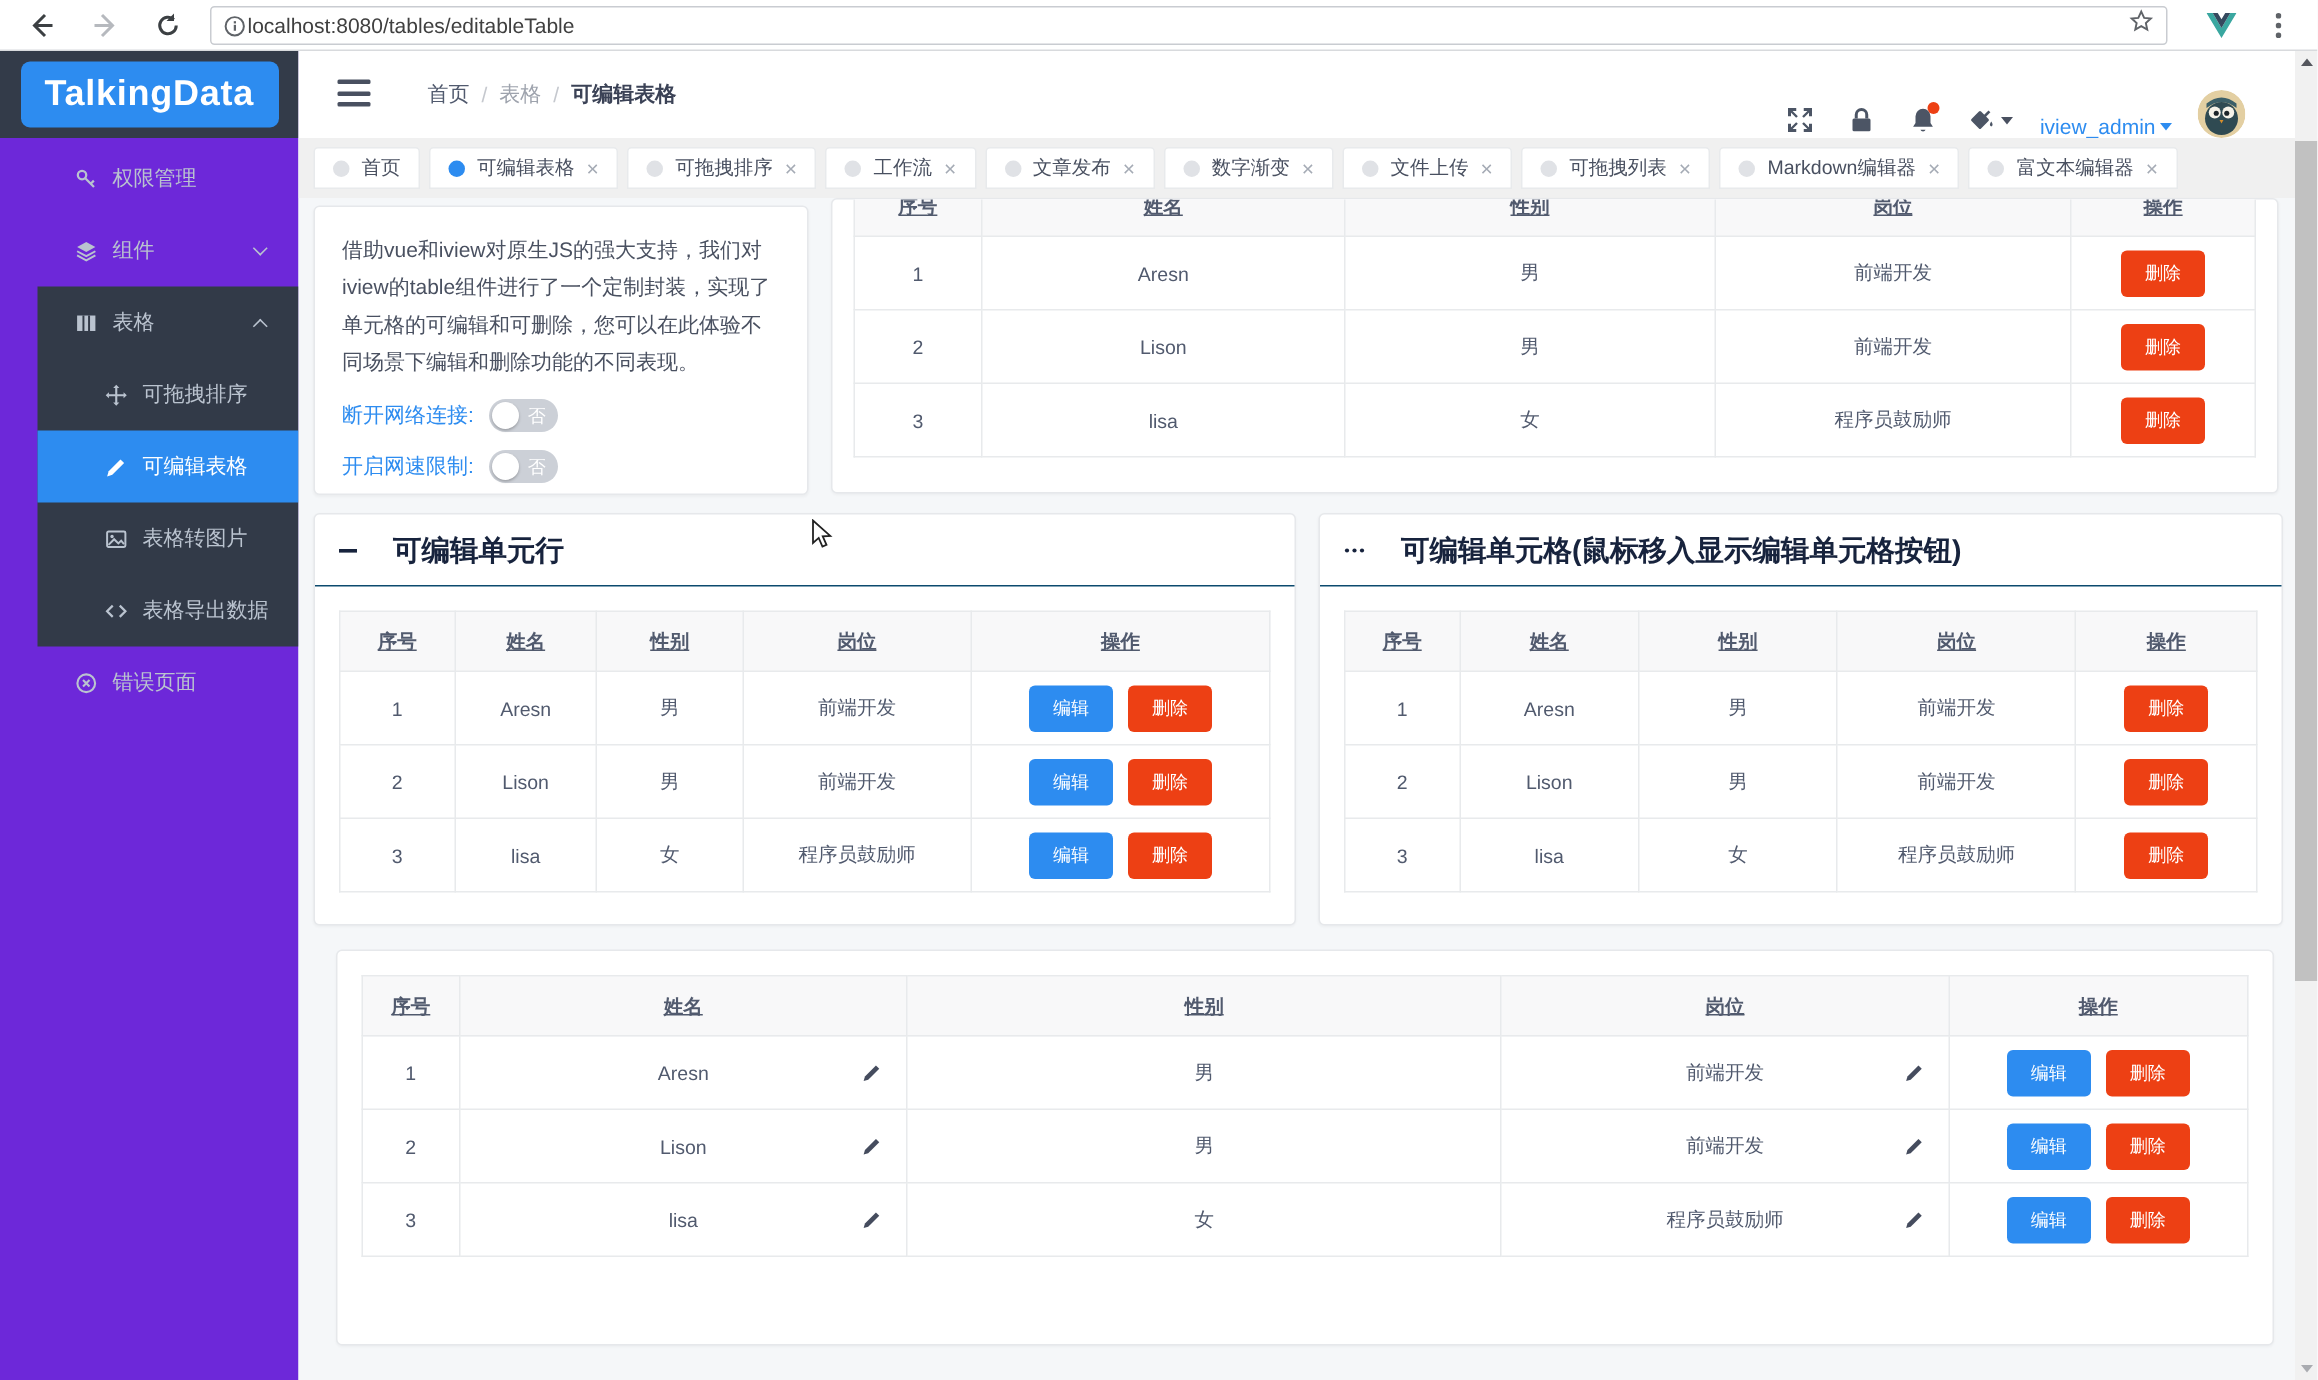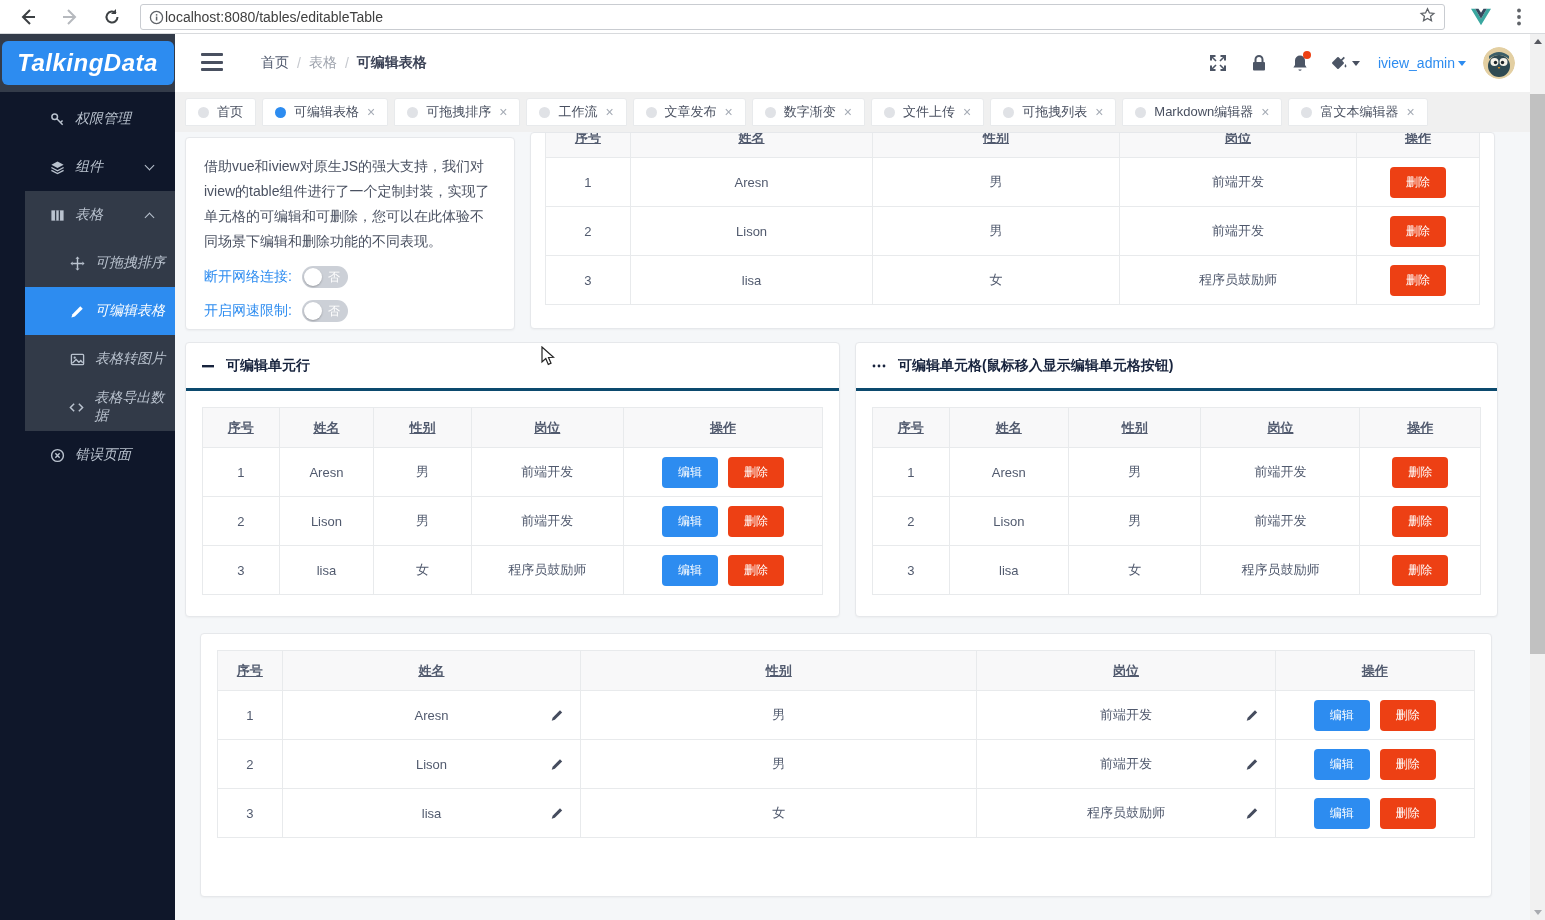--- a/index.html
+++ b/index.html
@@ -8,21 +8,21 @@
 
   
   .browser { position:absolute; left:0; top:0; width:1545px; height:34px; background:#fff; border-bottom:1px solid #d8dadd; z-index:50; }
   .bicon { position:absolute; top:5px; width:24px; height:24px; display:flex; align-items:center; justify-content:center; cursor:pointer; }
   .urlbar { position:absolute; left:140px; right:100px; top:4px; height:26px; border:1px solid #c9ccd1; border-radius:3px; background:#fff; display:flex; align-items:center; padding:0 8px; }
   .urltext { font-size:14px; color:#404040; margin-left:1px; flex:1; white-space:nowrap; overflow:hidden; }
   .urlbar .star { margin-left:auto; }
 
   
   .app { position:absolute; top:34px; left:0; width:1545px; height:886px; display:flex; }
-  .sidebar { width:175px; background:#0f172a; color:#bac3cf; flex-shrink:0;font-style:italic; }
+  .sidebar { width:199px; background:#6d28d9; color:#bac3cf; flex-shrink:0; }
   .content { position:relative; flex:1; background:#f5f7f9; overflow:hidden; }
 
   
   .logo-wrap { height:58px; background:#333b49; display:flex; align-items:center; justify-content:center; }
   .logo { background:#2d8cf0; background:var(--primary,#2d8cf0); color:#fff; font-weight:bold; font-size:24px; letter-spacing:0.5px; border-radius:6px; padding:5px 10px; width:172px; text-align:center; height:44px; line-height:34px; }
   .menu { padding-top:3px; font-size:14px;margin-left:25px; }
   .mitem { height:48px; display:flex; align-items:center; padding-left:24px; position:relative; cursor:pointer; }
   .mitem .micon { width:16px; height:16px; margin-right:10px; display:inline-flex; align-items:center; justify-content:center; }
   .open-block { background:#323a48; }
   .sub .mitem { padding-left:44px; }
@@ -32,38 +32,38 @@
   .chev.up { transform:rotate(-135deg); top:23px; }
 
   
   .topbar { position:absolute; left:0; top:0; width:100%; height:58px; background:#fff; }
   .burger { position:absolute; left:26px; top:19px; width:22px; height:18px; display:flex; flex-direction:column; justify-content:space-between; cursor:pointer; }
   .burger i { display:block; height:3px; background:#495060; border-radius:1px; }
   .crumbs { position:absolute; left:86px; top:0; height:58px; display:flex; align-items:center; font-size:14px; color:#515a6e; gap:8px; }
   .crumb-sep { color:#c5c8ce; }
   .crumb-mid { color:#9ea3ad; }
   .crumb-cur { font-weight:bold; color:#3b4256; }
-  .hicons { position:absolute; right:30px; top:0; height:58px; display:flex; align-items:center; gap:17px; }
+  .hicons { position:absolute; right:48px; top:0; height:58px; display:flex; align-items:flex-end; gap:17px; }
   .hico { width:24px; height:24px; display:flex; align-items:center; justify-content:center; color:#4c5565; cursor:pointer; position:relative; }
   .bell-dot { position:absolute; right:1px; top:0; width:8px; height:8px; border-radius:50%; background:#ed4014; background:var(--error,#ed4014); }
   .caret { width:0; height:0; border-left:4px solid transparent; border-right:4px solid transparent; border-top:5px solid #495060; margin-left:3px; }
   .user { display:flex; align-items:center; color:#2d8cf0; color:var(--primary,#2d8cf0); font-size:14px; cursor:pointer; }
   .user .caret { border-top-color:#2d8cf0; border-top-color:var(--primary,#2d8cf0); }
   .avatar { width:32px; height:32px; border-radius:50%; overflow:hidden; cursor:pointer; }
 
   
   .tabbar { position:absolute; left:0; top:58px; width:100%; height:40px; background:#f0f0f0; padding:6px 0 0 10px; display:flex; gap:6px; }
   .tab { background:#fff; border:1px solid #e8eaec; border-radius:3px 3px 0 0; height:28px; display:inline-flex; align-items:center; padding:0 12px; font-size:13px; color:#495060; cursor:pointer; white-space:nowrap; }
   .tab-dot { width:11px; height:11px; border-radius:50%; background:#e0e2e6; margin-right:8px; }
   .tab.active .tab-dot { background:#2d8cf0; background:var(--primary,#2d8cf0); }
   .tab-x { margin-left:8px; color:#a5abb5; font-size:14px; line-height:1; cursor:pointer; }
 
   
   .card { position:absolute; background:#fff; border:1px solid #e6e8eb; border-radius:4px; box-shadow:0 1px 2px rgba(0,0,0,0.04); }
-  .card-title { height:48px; border-bottom:3px solid #0c4a6e; display:flex; align-items:center; padding:0 16px; font-size:14px; font-weight:bold; color:#17233d; gap:12px; }
+  .card-title { height:48px; border-bottom:1px solid #0c4a6e; display:flex; align-items:center; padding:0 16px; font-size:19px; font-weight:bold; color:#17233d; gap:24px; }
   .card-body { padding:16px; }
 
   .info-card { left:10px; top:103px; width:330px; height:193px; padding:16px 18px; }
   .info-card p { font-size:14px; color:#4a5161; line-height:25px; }
   .toggle-row { display:flex; align-items:center; margin-top:12px; gap:10px;text-align:right; }
   .toggle-label { color:#2d8cf0; color:var(--primary,#2d8cf0); font-size:14px; }
   .switch { position:relative; width:46px; height:22px; border-radius:11px; background:#ccd0d7; cursor:pointer; }
   .switch .knob { position:absolute; left:2px; top:2px; width:18px; height:18px; border-radius:50%; background:#fff; box-shadow:0 1px 2px rgba(0,0,0,0.25); }
   .switch .sw-text { position:absolute; right:8px; top:3px; font-size:12px; color:#fff; }
 

